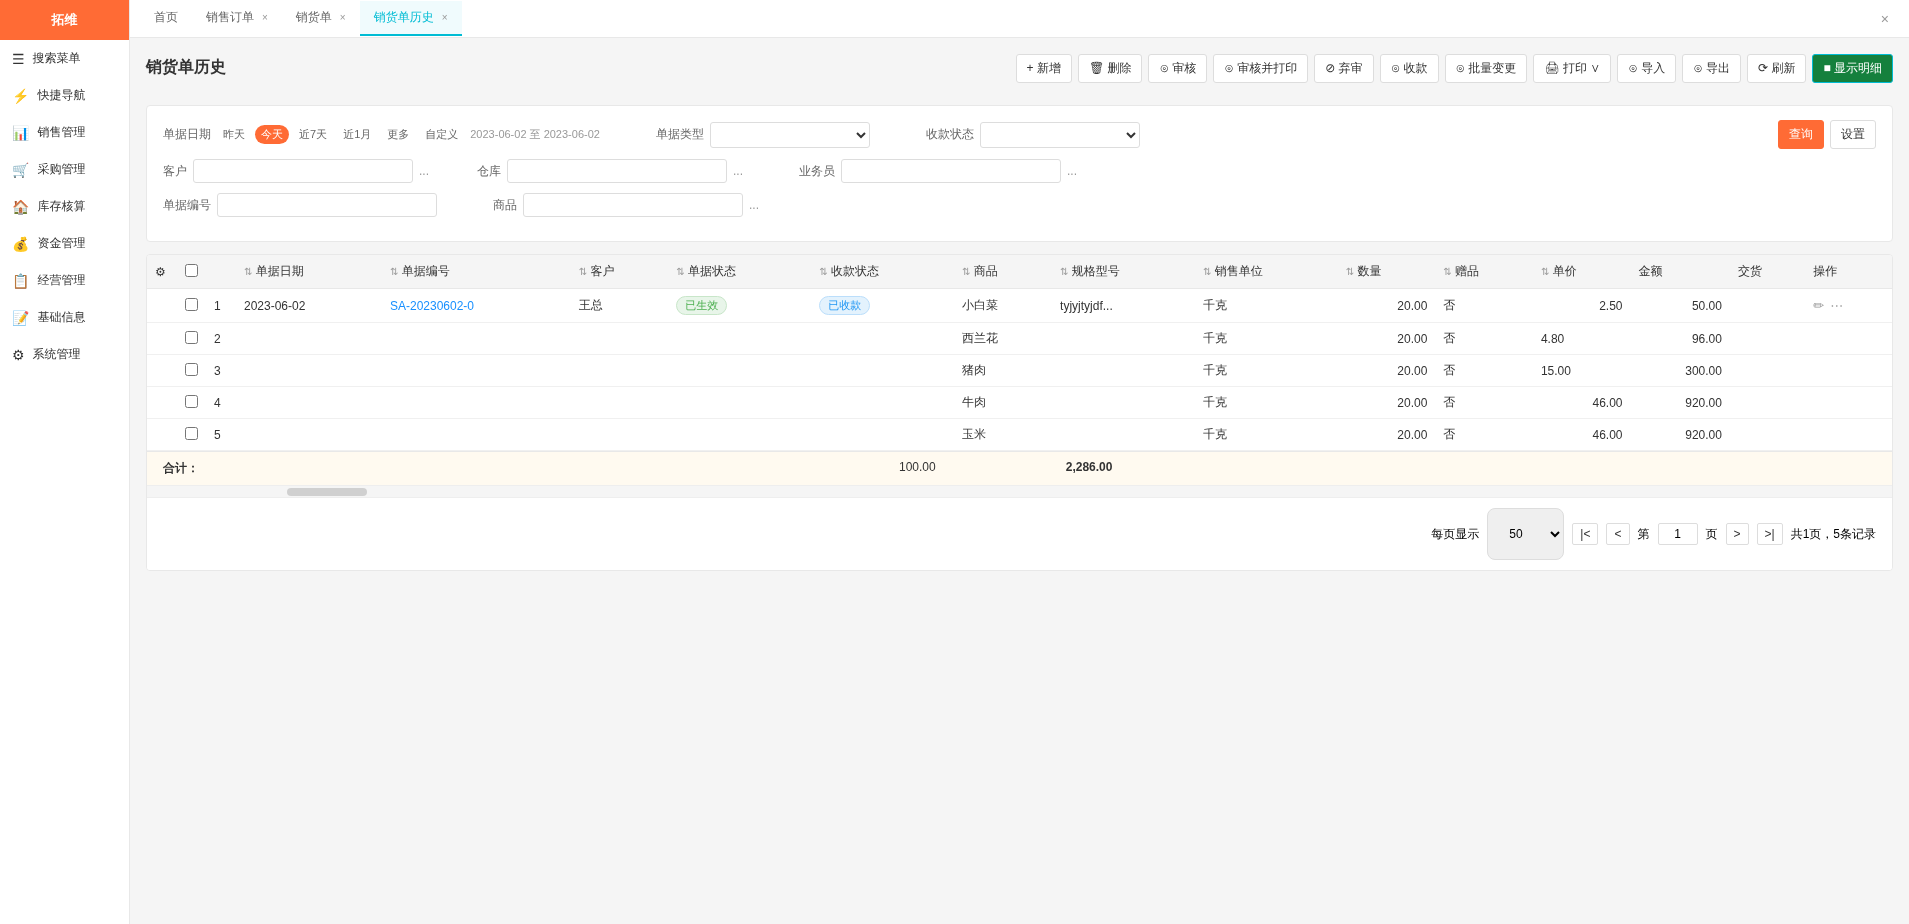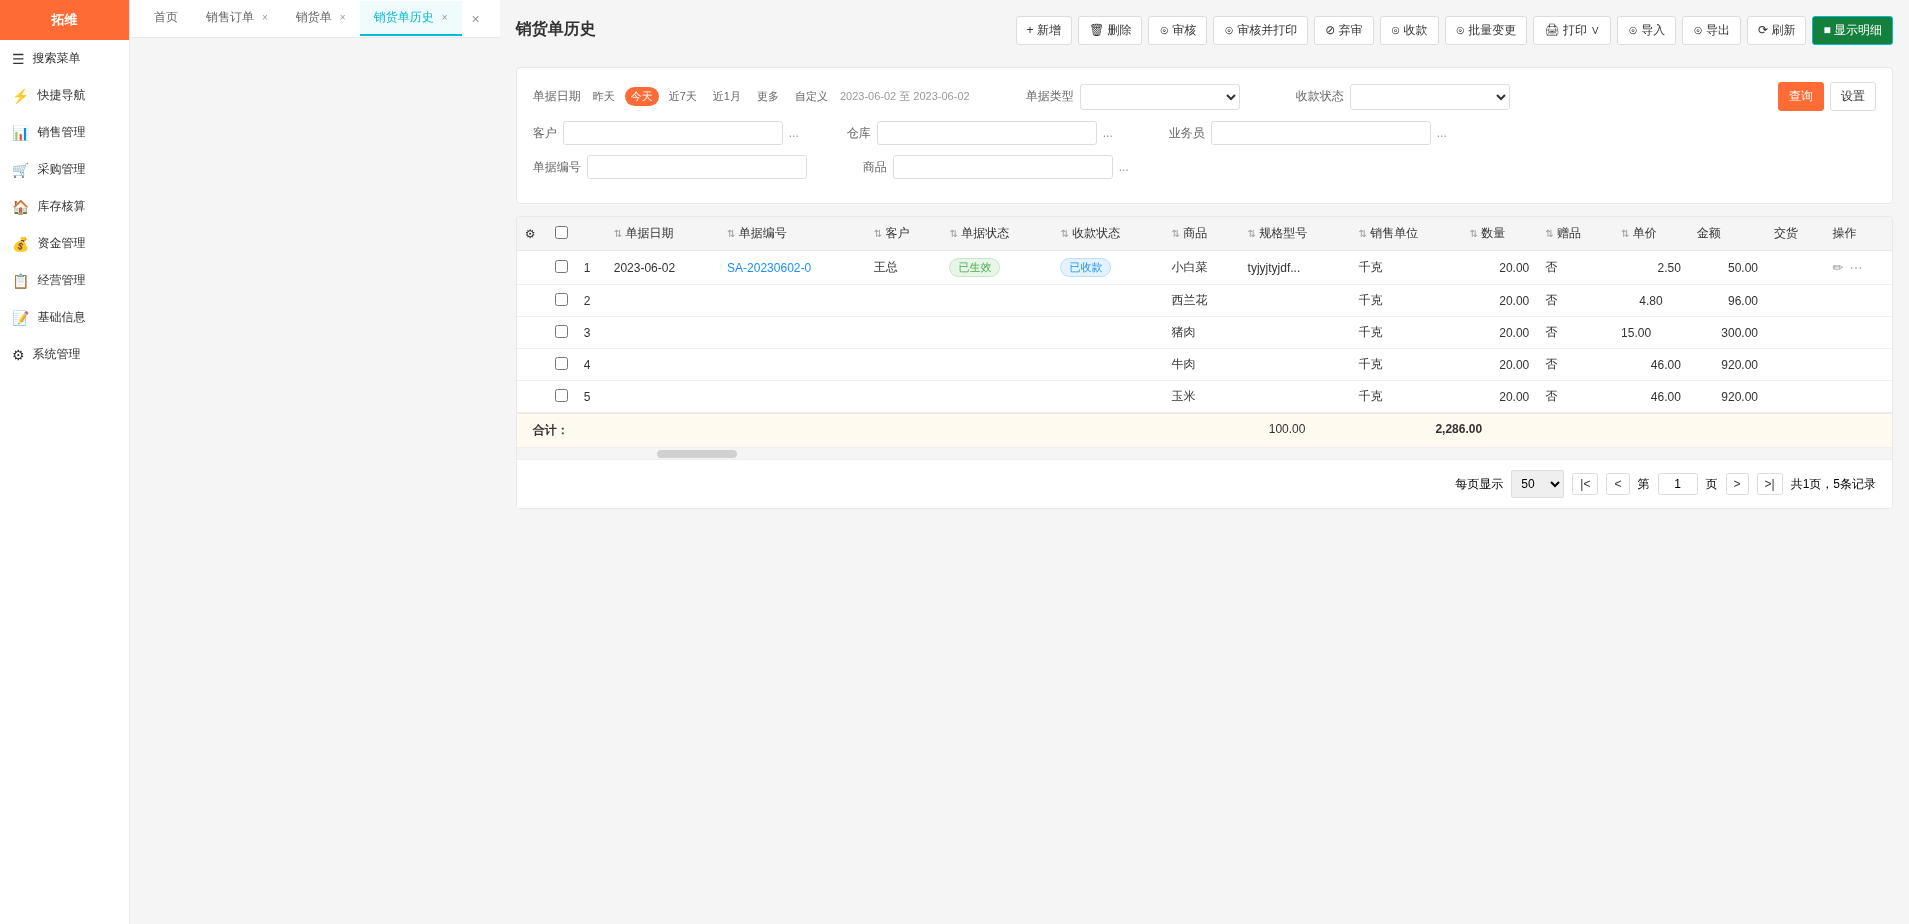--- a/index.html
+++ b/index.html
@@ -5,21 +5,21 @@
     * { box-sizing: border-box; margin: 0; padding: 0; }
     body { font-family: 'Microsoft YaHei', Arial, sans-serif; font-size: 12px; background: #f5f5f5; display: flex; height: 924px; overflow: hidden; }
 
     
     .sidebar { width: 130px; background: #fff; border-right: 1px solid #e8e8e8; display: flex; flex-direction: column; height: 100%; }
     .sidebar-logo { height: 40px; background: #ff6b35; display: flex; align-items: center; justify-content: center; color: white; font-size: 13px; font-weight: bold; }
     .sidebar-item { display: flex; align-items: center; padding: 10px 12px; cursor: pointer; color: #333; font-size: 12px; gap: 8px; }
     .sidebar-item .icon { font-size: 14px; }
 
     
-    .main { flex: 1; display: flex; flex-direction: row; overflow: hidden; }
+    .main { flex: 1; display: flex; flex-direction: column; overflow: hidden; }
 
     
     .tabs-bar { background: #fff; border-bottom: 1px solid #e8e8e8; display: flex; align-items: center; padding: 0 10px; height: 38px; }
     .tab { padding: 8px 14px; font-size: 12px; cursor: pointer; color: #666; border-bottom: 2px solid transparent; white-space: nowrap; display: flex; align-items: center; gap: 4px; }
     .tab.active { color: #00bcd4; border-bottom: 2px solid #00bcd4; background: #f0fbfd; }
     .tab .close-btn { font-size: 10px; color: #999; margin-left: 4px; }
     .tab-close { margin-left: auto; padding: 0 10px; cursor: pointer; color: #999; font-size: 14px; }
 
     
     .content { flex: 1; padding: 16px; overflow-y: auto; background: #f5f5f5; }
@@ -64,21 +64,21 @@
     .action-icon { color: #999; cursor: pointer; font-size: 13px; }
     .table-summary { background: #fffaf0; padding: 8px 16px; display: flex; border-top: 1px solid #e8e8e8; font-size: 12px; color: #333; }
     .summary-label { font-weight: bold; }
     .summary-qty { margin-left: 700px; }
     .summary-amount { margin-left: 130px; font-weight: bold; }
 
     
     .pagination { display: flex; align-items: center; justify-content: flex-end; padding: 10px 16px; background: #fff; border-top: 1px solid #eee; gap: 8px; font-size: 12px; }
     .pagination-btn { padding: 3px 7px; border: 1px solid #ddd; border-radius: 2px; cursor: pointer; background: #fff; color: #333; font-size: 12px; }
     .pagination-input { width: 40px; text-align: center; border: 1px solid #ddd; border-radius: 2px; padding: 3px; font-size: 12px; }
-    .pagination-select { border: 1px solid #ddd; border-radius: 2px; padding: 5px; font-size: 12px; }
+    .pagination-select { border: 1px solid #ddd; border-radius: 8px; padding: 17px; font-size: 12px; }
     .scrollbar-row { height: 12px; background: #f5f5f5; border-top: 1px solid #eee; }
     .scrollbar-inner { height: 8px; margin: 2px 0; background: #d0d0d0; border-radius: 4px; width: 80px; margin-left: 140px; }
   </style>
 </head>
 <body>
 
 <div class="sidebar">
   <div class="sidebar-logo">拓维</div>
 
   <div class="sidebar-item">
@@ -280,21 +280,21 @@
               <td></td>
               <td></td>
               <td></td>
               <td></td>
               <td></td>
               <td>西兰花</td>
               <td></td>
               <td>千克</td>
               <td style="text-align: right;">20.00</td>
               <td>否</td>
-              <td style="text-align: center;">4.80</td>
+              <td style="text-align: left;">4.80</td>
               <td style="text-align: right;">96.00</td>
               <td></td>
               <td></td>
             </tr>
             <tr>
               <td></td>
               <td><input type="checkbox" style=""></td>
               <td>3</td>
               <td></td>
               <td></td>

